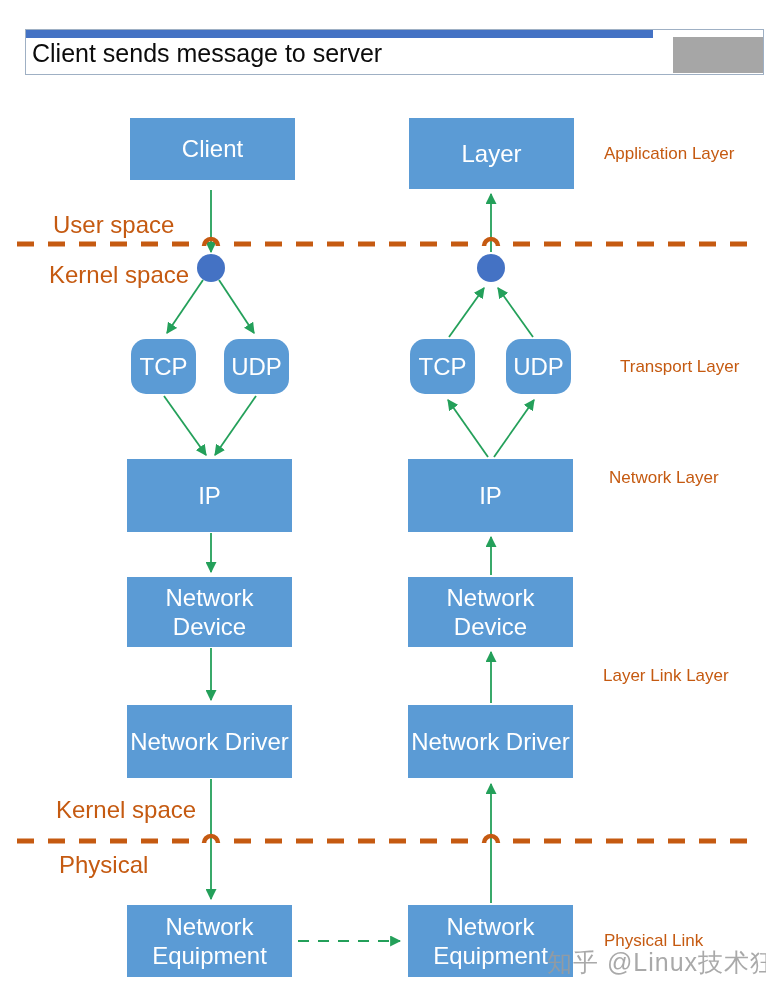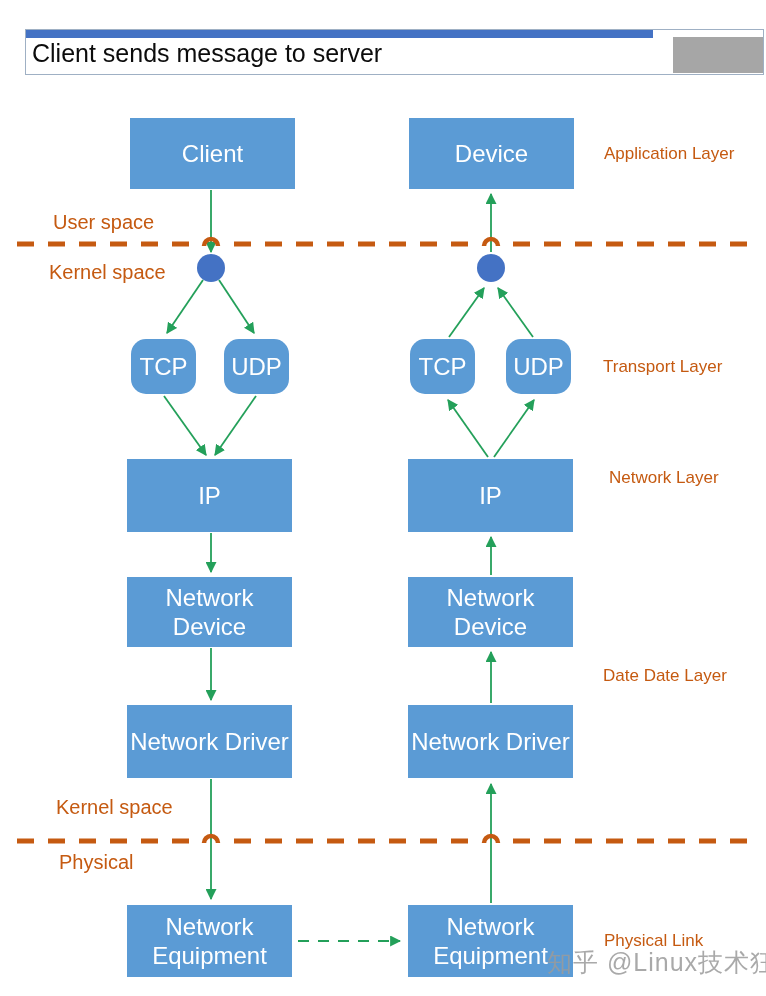--- a/index.html
+++ b/index.html
@@ -18,21 +18,21 @@
     white-space:nowrap; }
   
   .bx { position:absolute; background:var(--box-blue,#5B9BD5); color:#fff;
     display:flex; align-items:center; justify-content:center; text-align:center;
     font-size:24px; line-height:1.22; }
   .bx.small { font-size:24px;border-radius:15px; }
   
   .socket { position:absolute; width:28px; height:28px; border-radius:50%;
     background:var(--node-blue,#4472C4); }
   
-  .zone  { position:absolute; color:var(--label-orange,#C55A11); font-size:20px; white-space:nowrap; }
+  .zone  { position:absolute; color:var(--label-orange,#C55A11); font-size:24px; white-space:nowrap; }
   .layer { position:absolute; color:var(--label-orange,#C55A11); font-size:17px; white-space:nowrap;text-align:center; }
   
   .wm { position:absolute; left:547px; top:946px; font-size:25px;
     color:var(--watermark-gray,#9B9B9B); opacity:.85; letter-spacing:1px; white-space:nowrap; }
   
   .overlay { position:absolute; left:0; top:0; width:766px; height:996px; pointer-events:none; }
   .overlay line.garrow, .overlay line.gdash { stroke:var(--arrow-green,#24A05A); stroke-width:1.8; }
   .overlay line.gdash { stroke-dasharray:11 9; }
   .overlay line.sep { stroke:var(--label-orange,#C55A11); stroke-width:5; stroke-dasharray:17 14; }
   .overlay .hop { stroke:var(--label-orange,#C55A11); stroke-width:4.5; fill:none; }
@@ -43,48 +43,48 @@
 <body>
 
 <div class="stage">
 
   <div class="title-bar">
     <div class="title-strip"></div>
     <div class="title-corner"></div>
     <div class="title-text">Client sends message to server</div>
   </div>
 
-  <div class="bx" style="left:130px;top:118px;width:165px;height:71px">Client</div>
+  <div class="bx" style="left:130px;top:118px;width:165px;height:62px">Client</div>
   <div class="bx small" style="left:131px;top:339px;width:65px;height:55px">TCP</div>
   <div class="bx small" style="left:224px;top:339px;width:65px;height:55px">UDP</div>
   <div class="bx" style="left:127px;top:459px;width:165px;height:73px">IP</div>
   <div class="bx" style="left:127px;top:577px;width:165px;height:70px">Network Device</div>
   <div class="bx" style="left:127px;top:705px;width:165px;height:73px">Network Driver</div>
   <div class="bx" style="left:127px;top:905px;width:165px;height:72px">Network Equipment</div>
 
-  <div class="bx" style="left:409px;top:118px;width:165px;height:71px">Device</div>
+  <div class="bx" style="left:409px;top:118px;width:165px;height:71px">Layer</div>
   <div class="bx small" style="left:410px;top:339px;width:65px;height:55px">TCP</div>
   <div class="bx small" style="left:506px;top:339px;width:65px;height:55px">UDP</div>
   <div class="bx" style="left:408px;top:459px;width:165px;height:73px">IP</div>
   <div class="bx" style="left:408px;top:577px;width:165px;height:70px">Network Device</div>
   <div class="bx" style="left:408px;top:705px;width:165px;height:73px">Network Driver</div>
   <div class="bx" style="left:408px;top:905px;width:165px;height:72px">Network Equipment</div>
 
   <div class="socket" style="left:197px;top:254px"></div>
   <div class="socket" style="left:477px;top:254px"></div>
 
   <div class="zone" style="left:53px;top:211px">User space</div>
   <div class="zone" style="left:49px;top:261px">Kernel space</div>
   <div class="zone" style="left:56px;top:796px">Kernel space</div>
   <div class="zone" style="left:59px;top:851px">Physical</div>
 
   <div class="layer" style="left:604px;top:144px">Application Layer</div>
-  <div class="layer" style="left:603px;top:357px">Transport Layer</div>
+  <div class="layer" style="left:620px;top:357px">Transport Layer</div>
   <div class="layer" style="left:609px;top:468px">Network Layer</div>
-  <div class="layer" style="left:603px;top:666px">Date Date Layer</div>
+  <div class="layer" style="left:603px;top:666px">Layer Link Layer</div>
   <div class="layer" style="left:604px;top:931px">Physical Link</div>
 
   <div class="wm">知乎 @Linux技术狂</div>
 
   <svg class="overlay" viewBox="0 0 766 996" xmlns="http://www.w3.org/2000/svg">
     <defs>
       <marker id="ah" viewBox="0 0 10 10" refX="9" refY="5" markerWidth="11" markerHeight="11" markerUnits="userSpaceOnUse" orient="auto">
         <path d="M0,0 L10,5 L0,10 z"></path>
       </marker>
     </defs>

